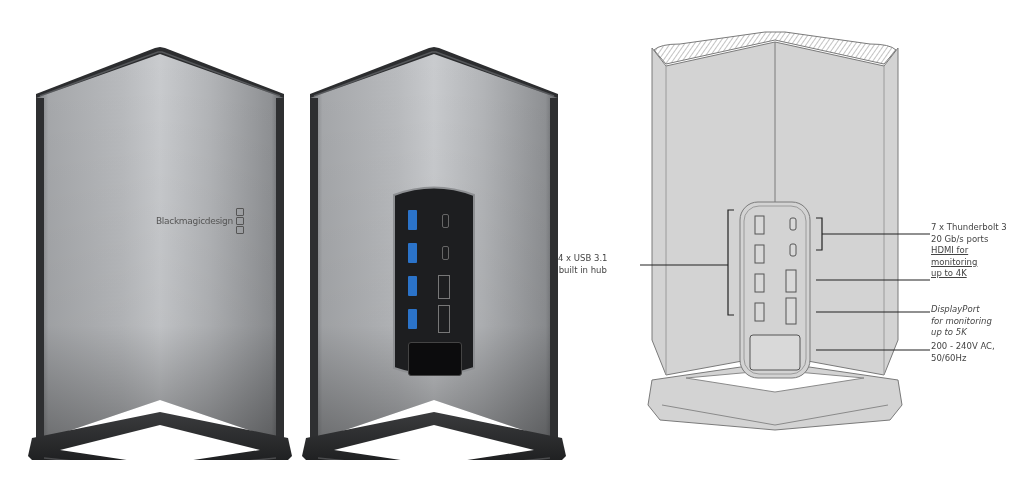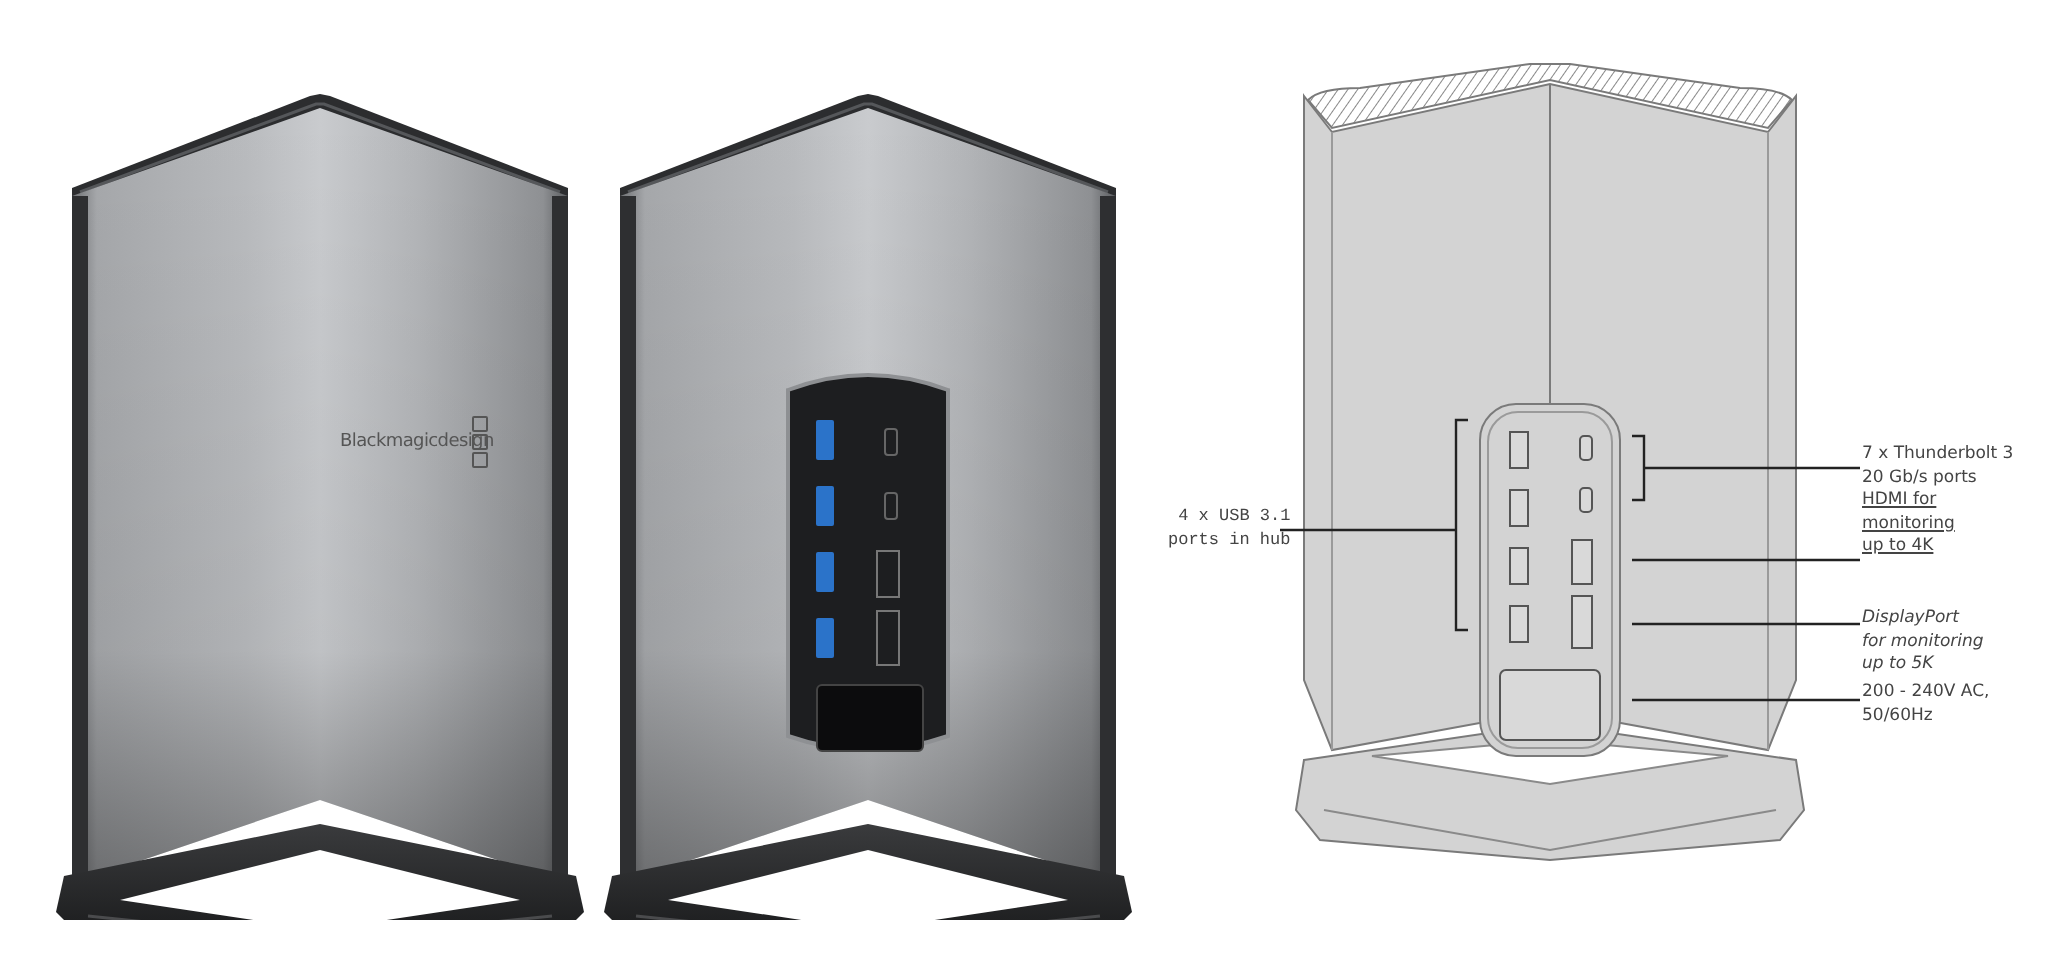--- a/index.html
+++ b/index.html
@@ -45,21 +45,21 @@
     <rect x="16" y="78" width="8" height="344" fill="#2e2f31"></rect>
     <rect x="256" y="78" width="8" height="344" fill="#2e2f31"></rect>
 
     <path d="M45,440 L140,400 L235,440 Z" fill="#ffffff"></path>
 
     <path d="M12,418 L140,392 L268,418 L272,436 L256,452 L140,460 L24,452 L8,436 Z" fill="url(#stand)"></path>
     <path d="M40,430 L140,405 L240,430 L140,445 Z" fill="#ffffff"></path>
     <path d="M24,438 L140,450 L256,438" fill="none" stroke="#4a4b4d" stroke-width="1.5"></path>
   </svg>
 
-  <div class="brand" style="left:150px;top:196px;">Blackmagicdesign</div>
+  <div class="brand" style="left:136px;top:196px;">Blackmagicdesign</div>
   <div class="abs" style="left:216px;top:188px;width:8px;height:26px;">
     <div style="width:6px;height:6px;border:1px solid #555;border-radius:1px;margin-bottom:1px;"></div>
     <div style="width:6px;height:6px;border:1px solid #555;border-radius:1px;margin-bottom:1px;"></div>
     <div style="width:6px;height:6px;border:1px solid #555;border-radius:1px;"></div>
   </div>
 </div>
 
 <div class="abs" style="left:300px;top:20px;width:280px;height:440px;">
   <svg width="280" height="440" viewBox="0 0 280 440">
     <path d="M10,74 L129,28 L134,27 L139,28 L258,74 L258,84 L10,84 Z" fill="#2c2d2f"></path>
@@ -128,23 +128,23 @@
       <line x1="-10" y1="235" x2="88" y2="235"></line>
       <path d="M176,188 L182,188 L182,220 L176,220"></path>
       <line x1="182" y1="204" x2="290" y2="204"></line>
       <line x1="176" y1="250" x2="290" y2="250"></line>
       <line x1="176" y1="282" x2="290" y2="282"></line>
       <line x1="176" y1="320" x2="290" y2="320"></line>
     </g>
   </svg>
 </div>
 
-<div class="callout" style="left:584px;top:253px;text-align:right;font-family:Liberation Mono, monospace;">
+<div class="callout" style="left:558px;top:253px;text-align:center;">
   <span>4 x USB 3.1</span>
-  <span>ports in hub</span>
+  <span>built in hub</span>
 </div>
 <div class="callout" style="left:931px;top:222px;">
   <span>7 x Thunderbolt 3</span>
   <span>20 Gb/s ports</span>
 </div>
 <div class="callout" style="left:931px;top:245px;text-decoration:underline;">
   <span>HDMI for</span>
   <span>monitoring</span>
   <span>up to 4K</span>
 </div>

